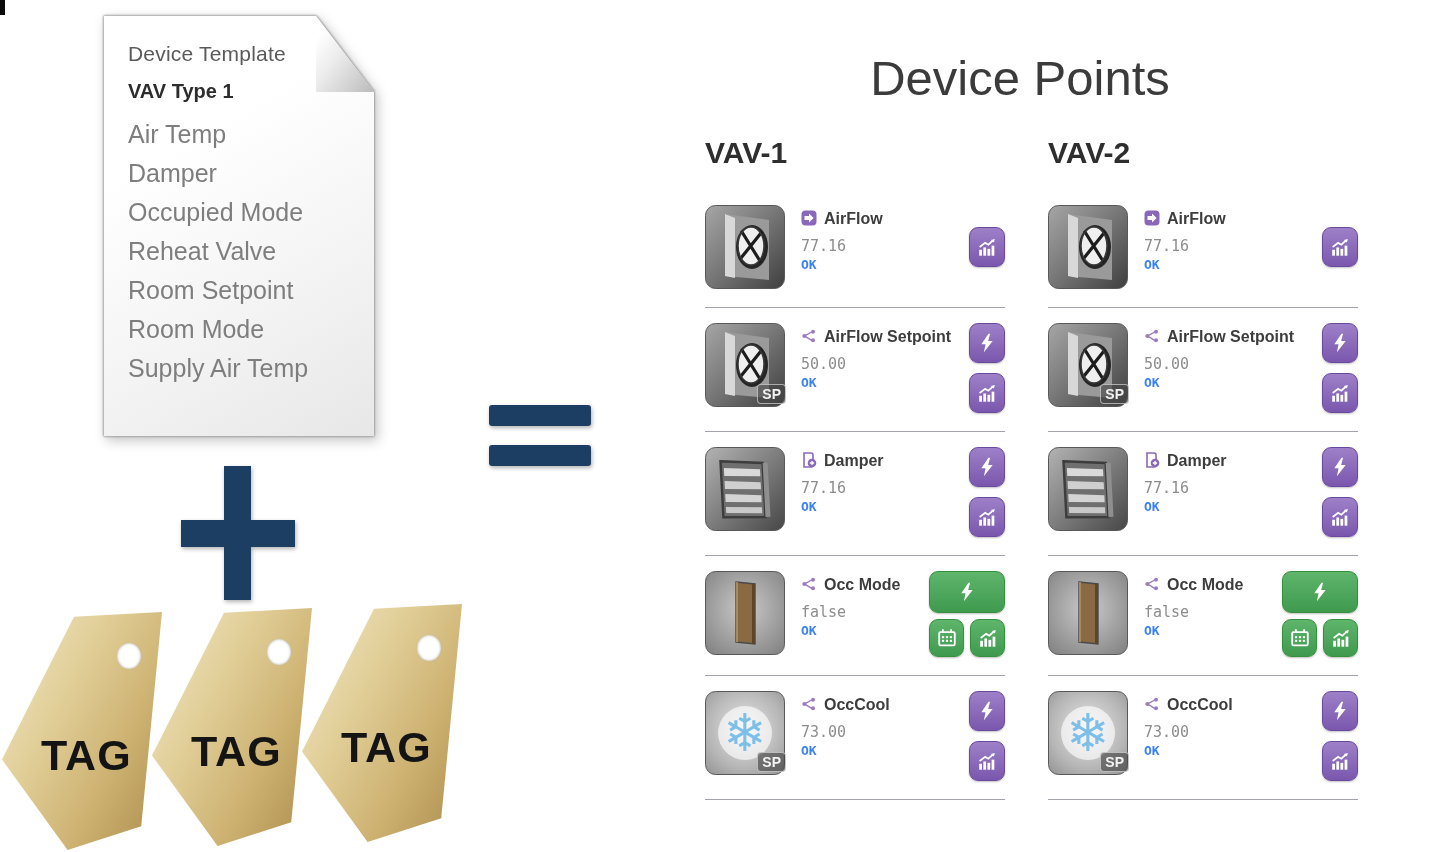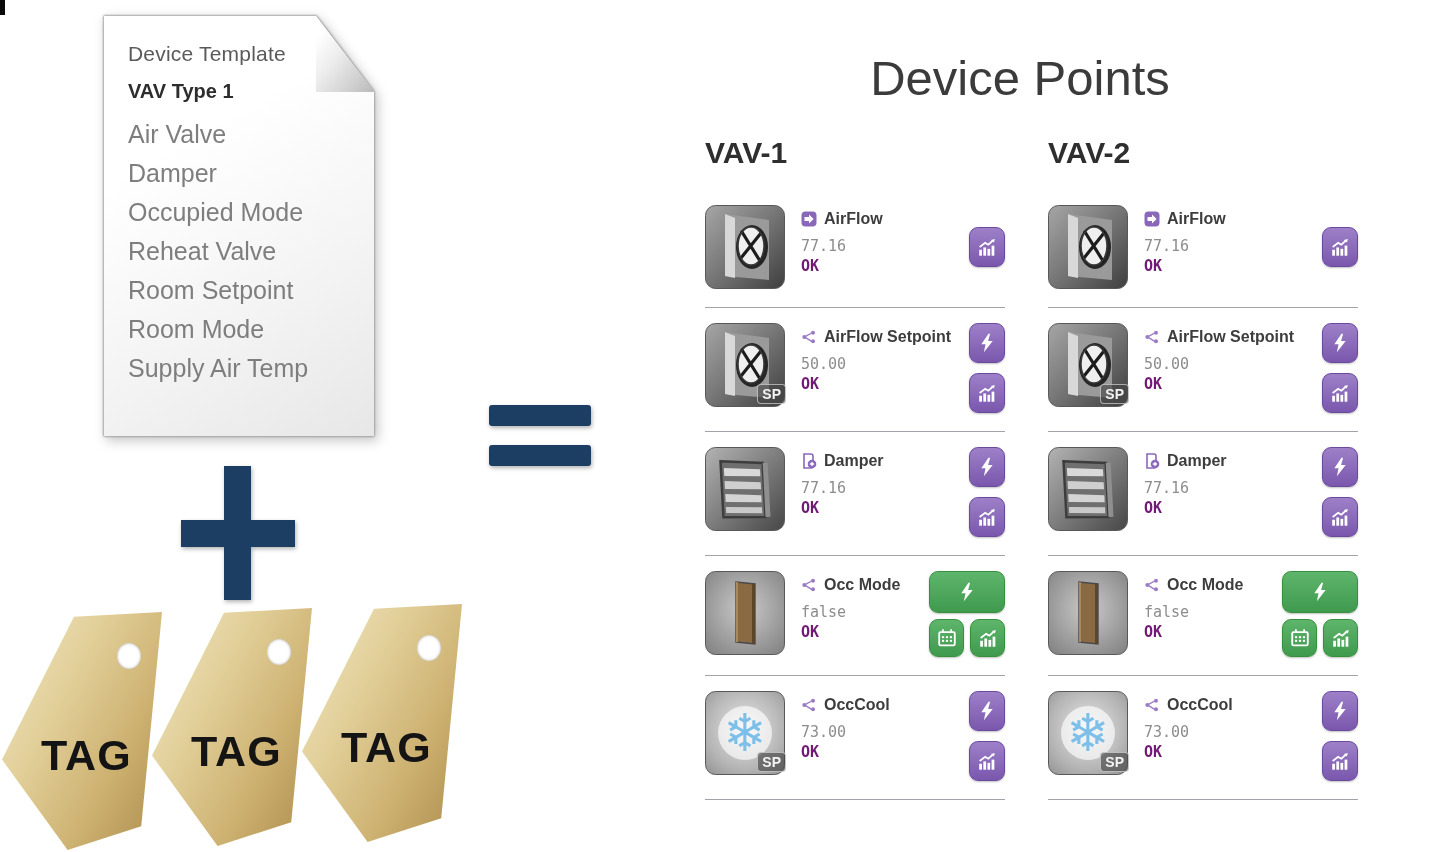--- a/index.html
+++ b/index.html
@@ -55,25 +55,25 @@
   .col0{left:705px;width:300px;} .col1{left:1048px;width:310px;}
   .device-name{font-size:30px;font-weight:700;color:#2e2e2e;margin:0 0 20px 0;}
 
   .point-row{display:flex;gap:12px;padding:15px 0 18px;border-bottom:1px solid #a5a1ab;}
   .pimg{position:relative;flex:none;width:84px;height:84px;}
   .pimg svg{display:block;width:80px;height:84px;}
   .sp-badge{position:absolute;right:3px;bottom:3px;font-size:14px;font-weight:700;color:#f2f2f2;
        background:rgba(70,70,70,.65);border:1px solid rgba(255,255,255,.55);border-radius:4px;
        padding:0 4px;line-height:18px;}
   .pinfo{flex:1;min-width:0;display:flex;flex-direction:column;padding-top:5px;}
-  .pname{display:flex;align-items:center;gap:7px;font-size:16px;font-weight:700;color:#3d3d3d;white-space:nowrap;}
+  .pname{display:flex;align-items:flex-start;gap:7px;font-size:16px;font-weight:700;color:#3d3d3d;white-space:nowrap;}
   .picon{flex:none;width:16px;height:16px;}
   .picon svg{width:16px;height:16px;display:block;}
   .pvalue{margin-top:9px;font-family:"DejaVu Sans Mono",monospace;font-size:15px;color:#8d8d8d;}
-  .pstatus{margin-top:2px;font-family:"DejaVu Sans Mono",monospace;font-size:15px;font-weight:700;color:#701a75;}
+  .pstatus{margin-top:2px;font-family:"DejaVu Sans Mono",monospace;font-size:13px;font-weight:700;color:#3b82f6;}
 
   .pactions{flex:none;width:76px;display:flex;}
   .pactions.stack{flex-direction:column;justify-content:center;align-items:flex-end;gap:10px;}
   .pactions.grid{flex-wrap:wrap;justify-content:flex-end;align-content:center;gap:6px;}
   .abtn{box-sizing:border-box;width:36px;height:40px;border-radius:9px;border:1px solid;
         display:flex;align-items:center;justify-content:center;padding:0;cursor:pointer;
         box-shadow:0 1px 2px rgba(0,0,0,.25);}
   .abtn.wide{width:76px;height:42px;}
   .pactions.grid .abtn:not(.wide){width:35px;height:38px;}
   .abtn.purple{background:linear-gradient(#9d80c8,#7a57ad);border-color:#6a4a9e;}
@@ -84,21 +84,21 @@
 </head>
 <body>
 
 <div class="edge-artifact"></div>
 
 <div class="doc">
   <div class="doc-body">
     <div class="doc-kicker">Device Template</div>
     <div class="doc-title">VAV Type 1</div>
     <ul class="doc-list">
-        <li>Air Valve</li>
+        <li>Air Temp</li>
         <li>Damper</li>
         <li>Occupied Mode</li>
         <li>Reheat Valve</li>
         <li>Room Setpoint</li>
         <li>Room Mode</li>
         <li>Supply Air Temp</li>
       </ul>
   </div>
   <div class="doc-fold"></div>
 </div>

